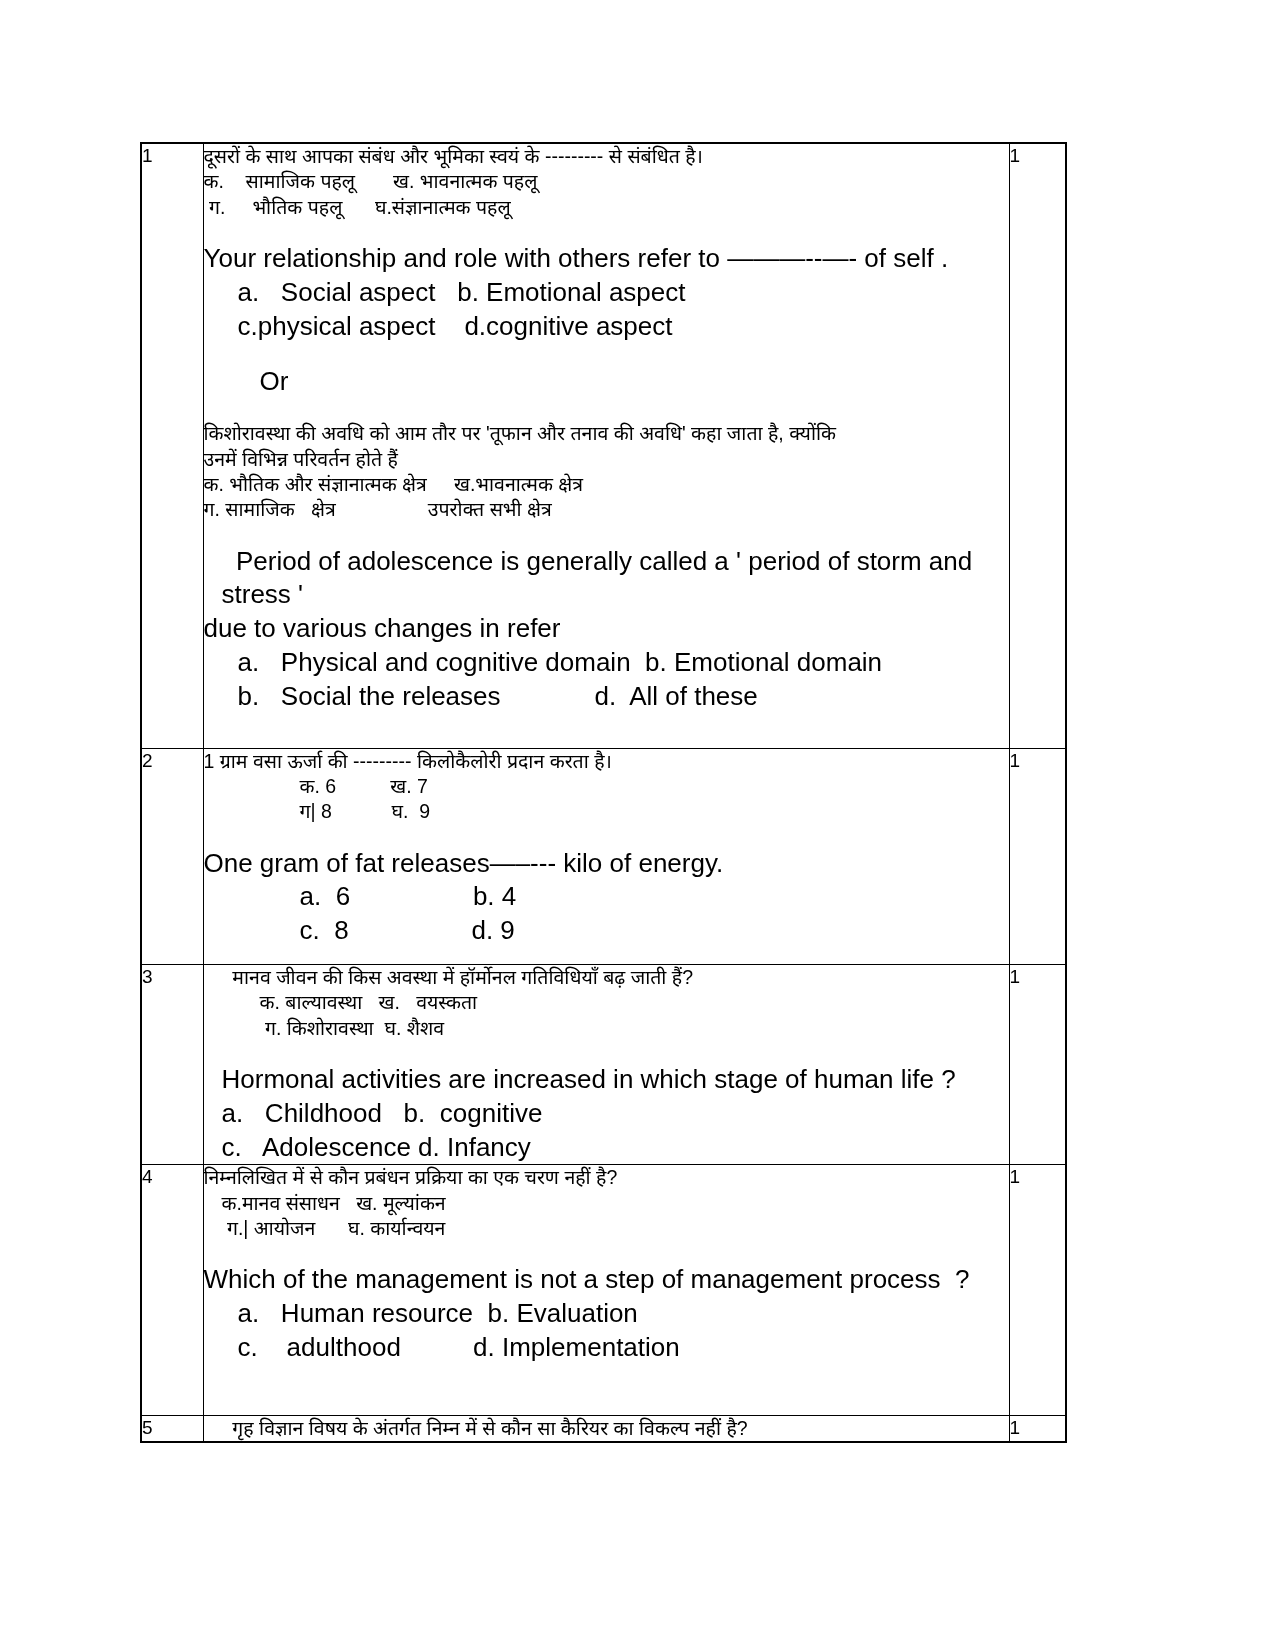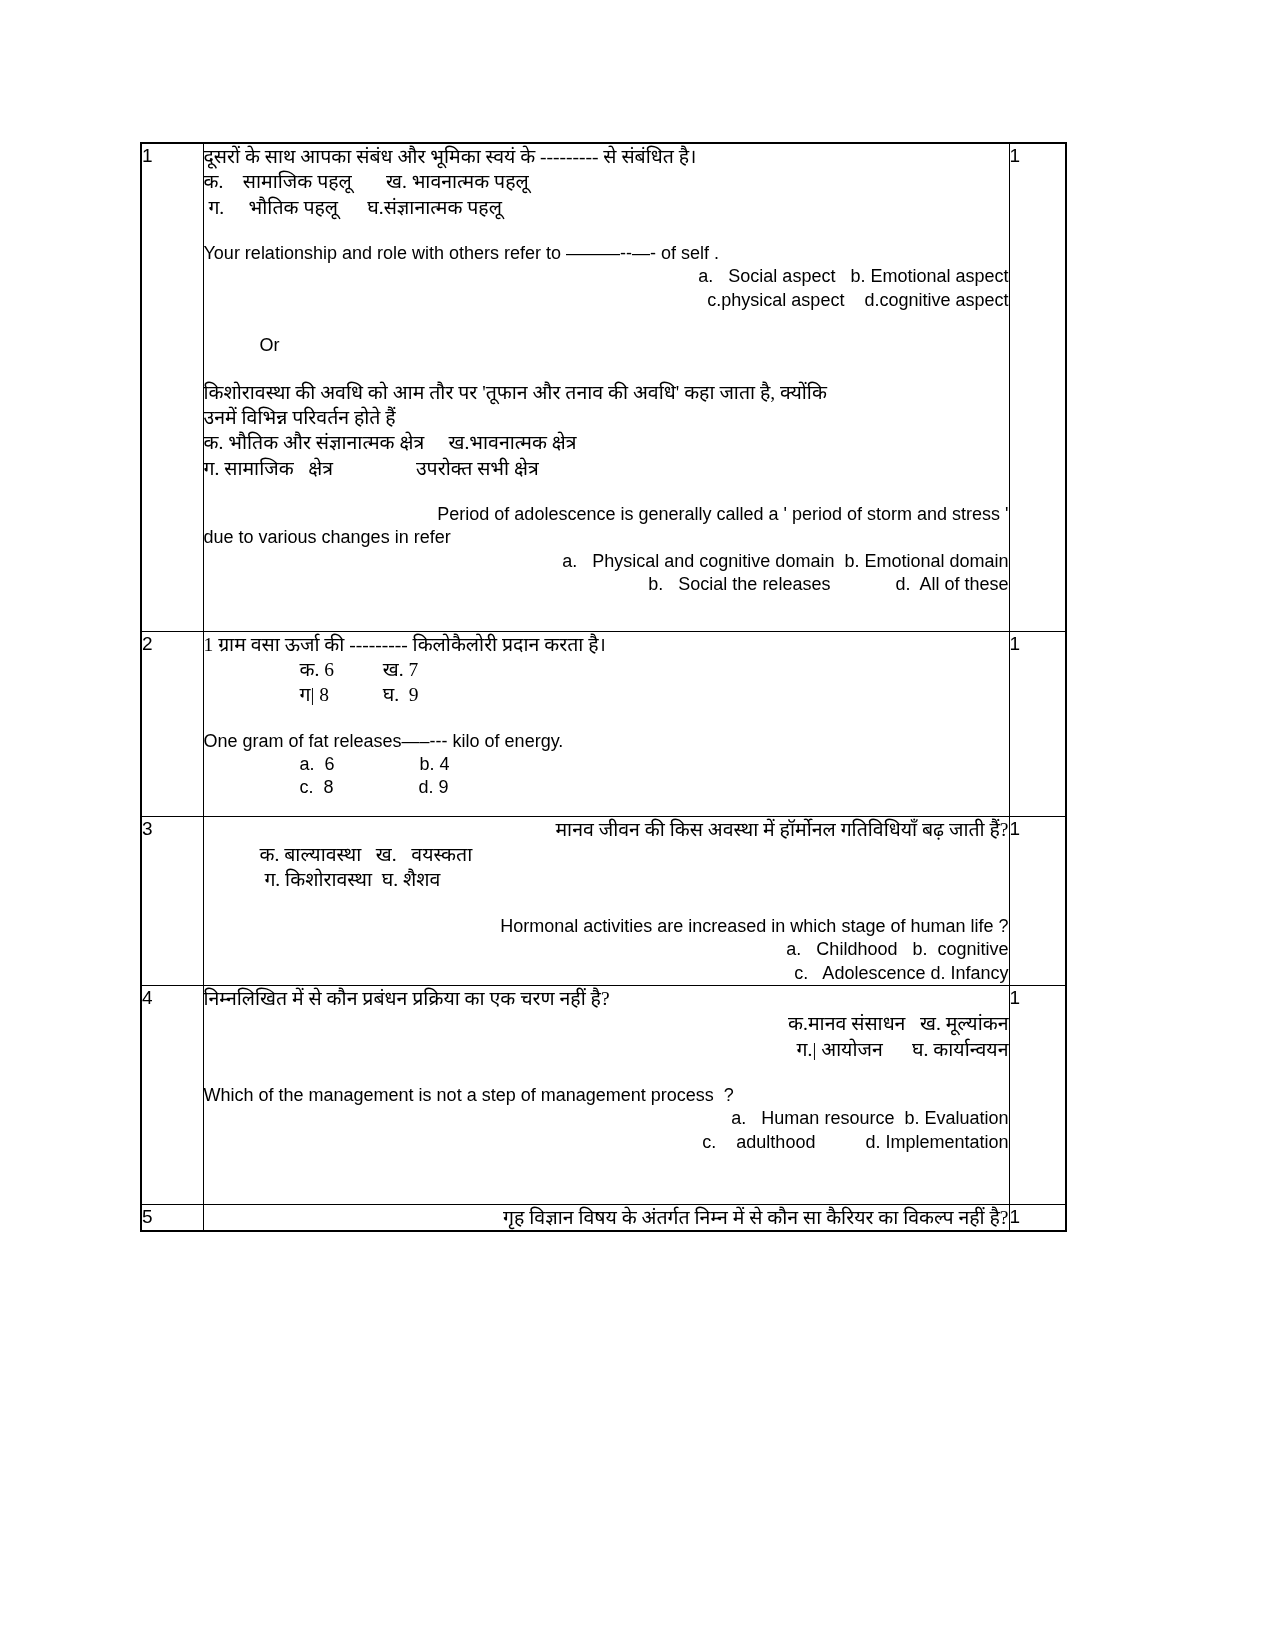--- a/index.html
+++ b/index.html
@@ -50,34 +50,34 @@
   td.body {
     padding: 10px 8px 8px 10px;
     font-size: 19.5px;
     line-height: 1.32;
   }
   .ln {
     white-space: pre-wrap;
     min-height: 4px;
   }
   .hi {
-    font-family: Liberation Serif, serif;
+    font-family: Liberation Sans, sans-serif;
     font-size: 19.5px;
     line-height: 1.30;
   }
   .en {
-    font-size: 18px;
+    font-size: 26px;
     line-height: 1.30;
   }
   .gap-md { height: 22px; }
   .spacer-r1 { height: 34px; }
   .spacer-r2 { height: 16px; }
   .spacer-r4 { height: 50px; }
-  .indent-1 { padding-left: 18px; text-align: right; }
-  .indent-2 { padding-left: 34px; text-align: right; }
+  .indent-1 { padding-left: 18px; }
+  .indent-2 { padding-left: 34px; }
   .indent-3 { padding-left: 56px; }
   .indent-4 { padding-left: 96px; }
 </style>
 </head>
 <body>
 
 <div class="page">
   <table class="qp">
     <colgroup>
       <col class="c-num">

